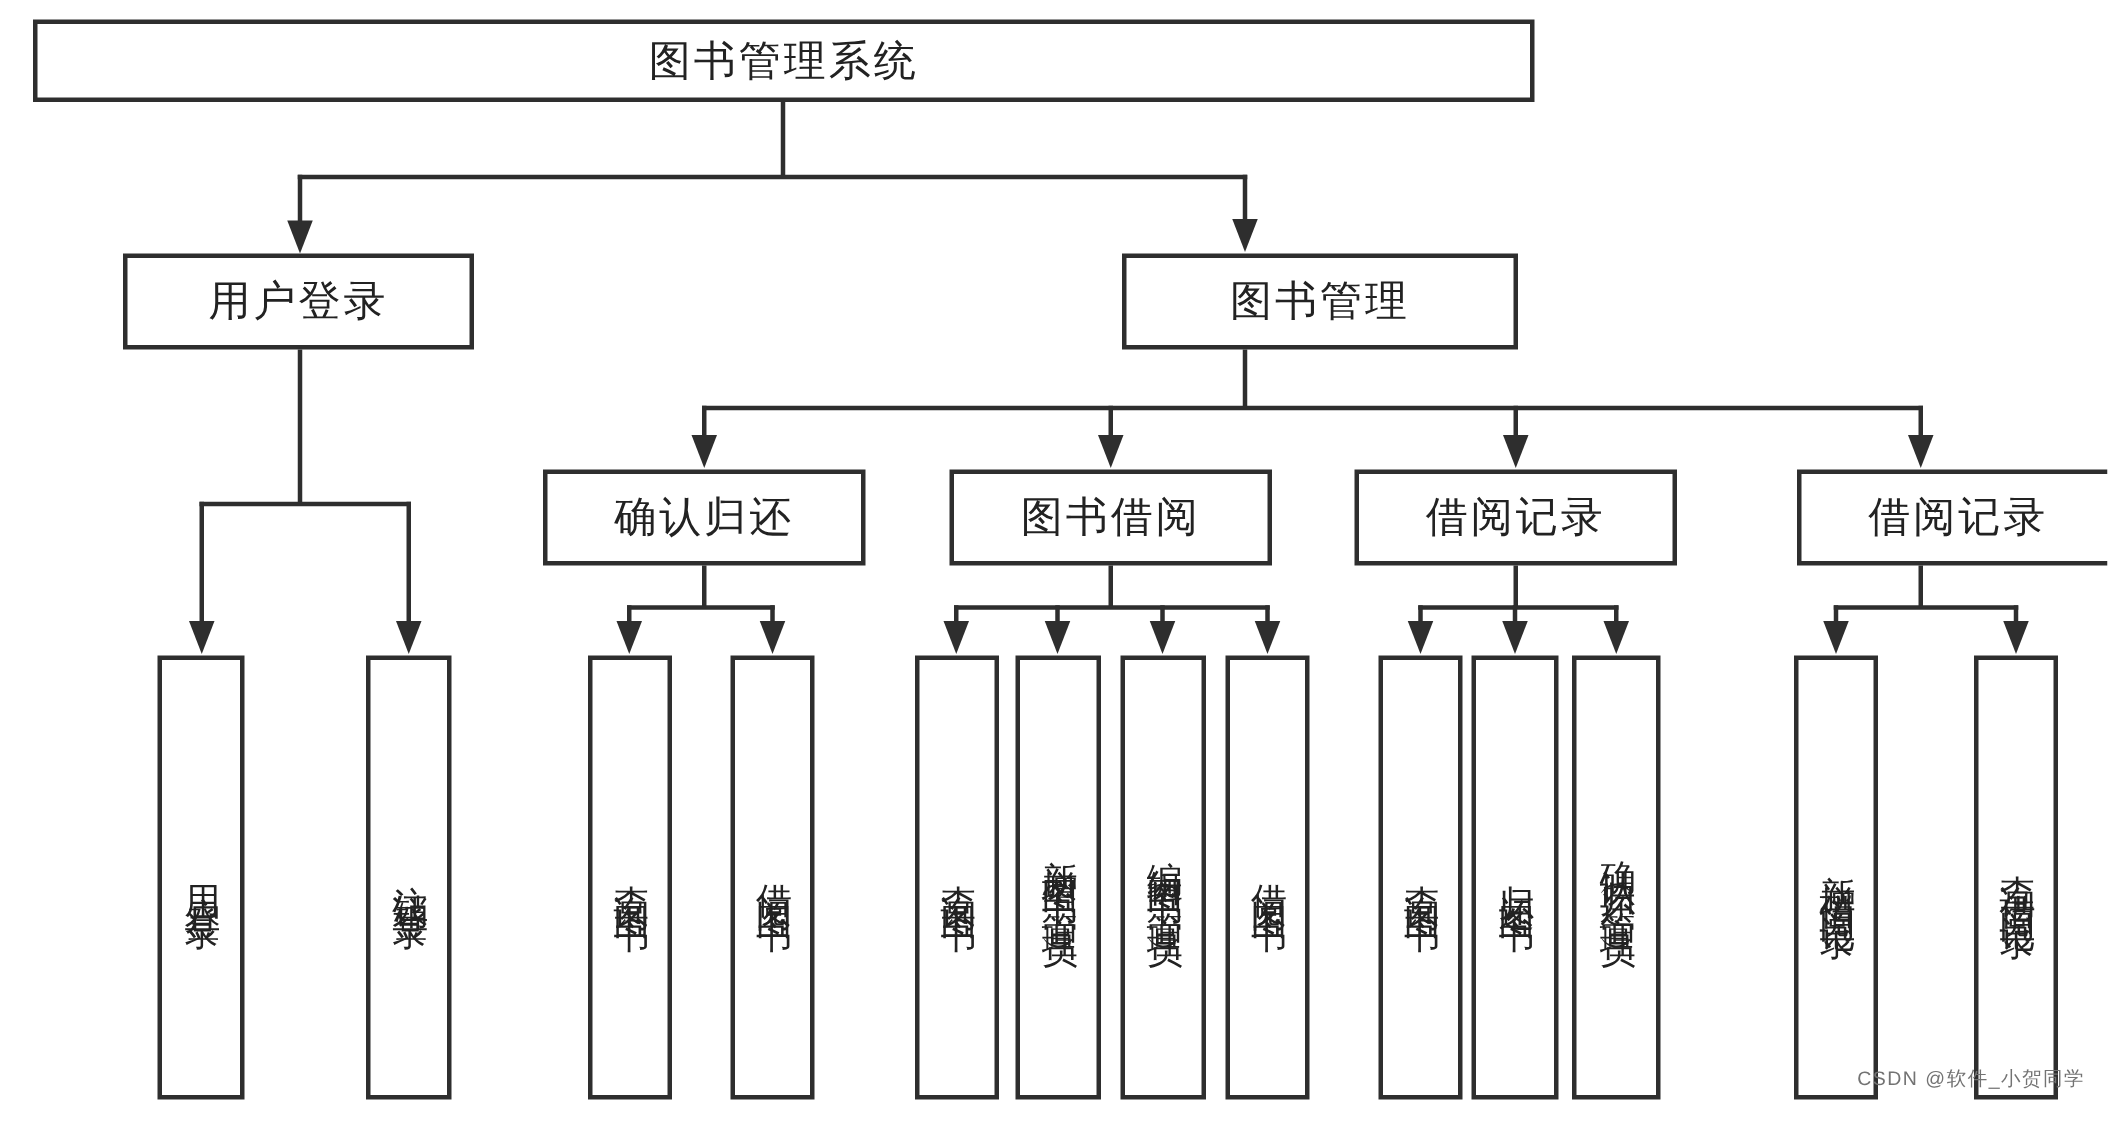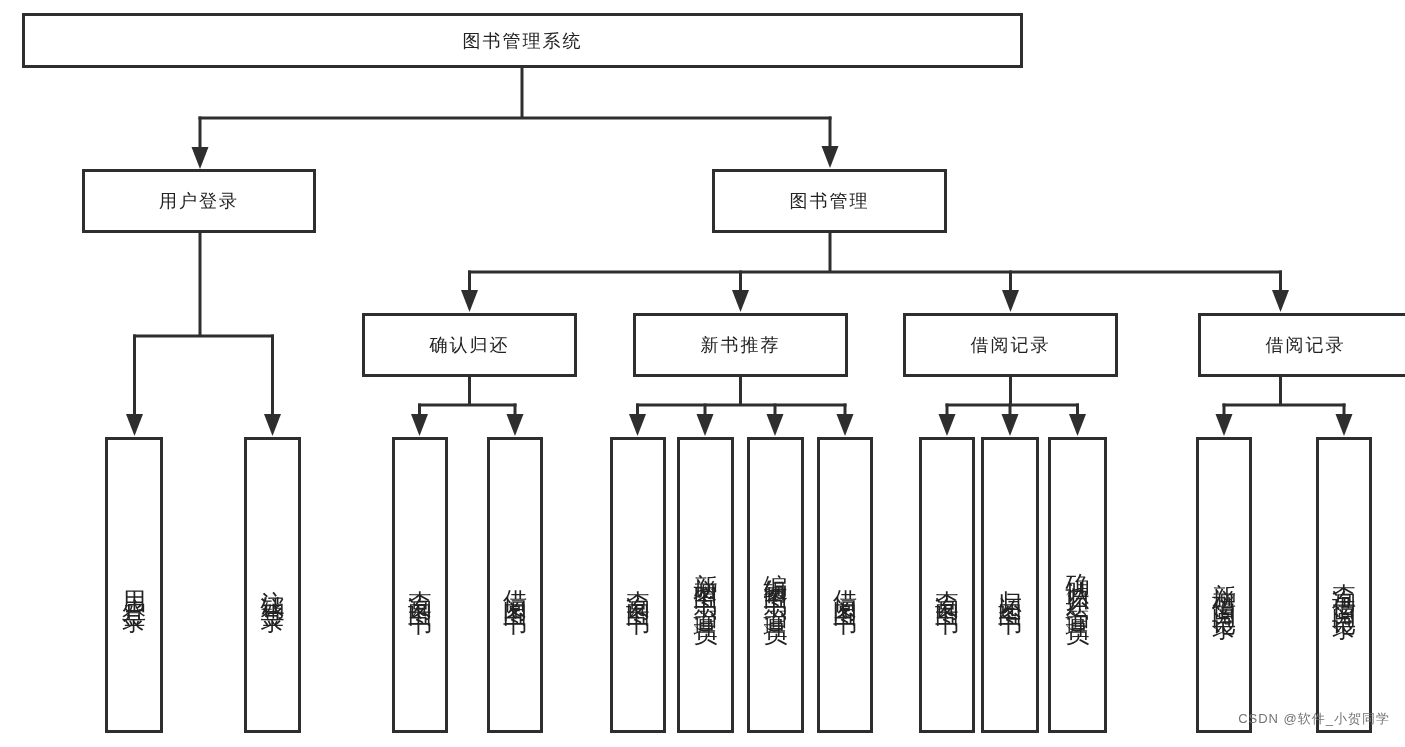--- a/index.html
+++ b/index.html
@@ -22,21 +22,21 @@
     box-sizing: border-box;
     border: 3px solid #2e2e2e;
     background: #ffffff;
     display: flex;
     align-items: center;
     justify-content: center;
     color: #222222;
     z-index: 2;
   }
   .hbox {
-    font-size: 18px;
+    font-size: 28px;
     letter-spacing: 2px;
     white-space: nowrap;
   }
   .vbox {
     writing-mode: vertical-rl;
     text-orientation: mixed;
     font-size: 24px;
     letter-spacing: 7px;
     line-height: 1;
     top: 437px;
@@ -127,24 +127,24 @@
       <polygon points="1077.5,436 1069,414 1086,414"></polygon>
 
       <polygon points="1224,436 1215.5,414 1232.5,414"></polygon>
       <polygon points="1344,436 1335.5,414 1352.5,414"></polygon>
     </g>
   </svg>
 
   <div class="node hbox" style="left:22px; top:13px; width:1001px; height:55px;">图书管理系统</div>
 
   <div class="node hbox" style="left:82px; top:169px; width:234px; height:64px;">用户登录</div>
-  <div class="node hbox" style="left:712px; top:169px; width:235px; height:64px;">图书管理</div>
+  <div class="node hbox" style="left:748px; top:169px; width:264px; height:64px;">图书管理</div>
 
   <div class="node hbox" style="left:362px; top:313px; width:215px; height:64px;">确认归还</div>
-  <div class="node hbox" style="left:633px; top:313px; width:215px; height:64px;">新书推荐</div>
+  <div class="node hbox" style="left:633px; top:313px; width:215px; height:64px;">图书借阅</div>
   <div class="node hbox" style="left:903px; top:313px; width:215px; height:64px;">借阅记录</div>
   <div class="node hbox" style="left:1198px; top:313px; width:215px; height:64px;">借阅记录</div>
 
   <div class="node vbox" style="left:105px; width:58px;">用户登录</div>
   <div class="node vbox" style="left:244px; width:57px;">注销登录</div>
 
   <div class="node vbox" style="left:392px; width:56px;">查询图书</div>
   <div class="node vbox" style="left:487px; width:56px;">借阅图书</div>
 
   <div class="node vbox" style="left:610px; width:56px;">查询图书</div>

